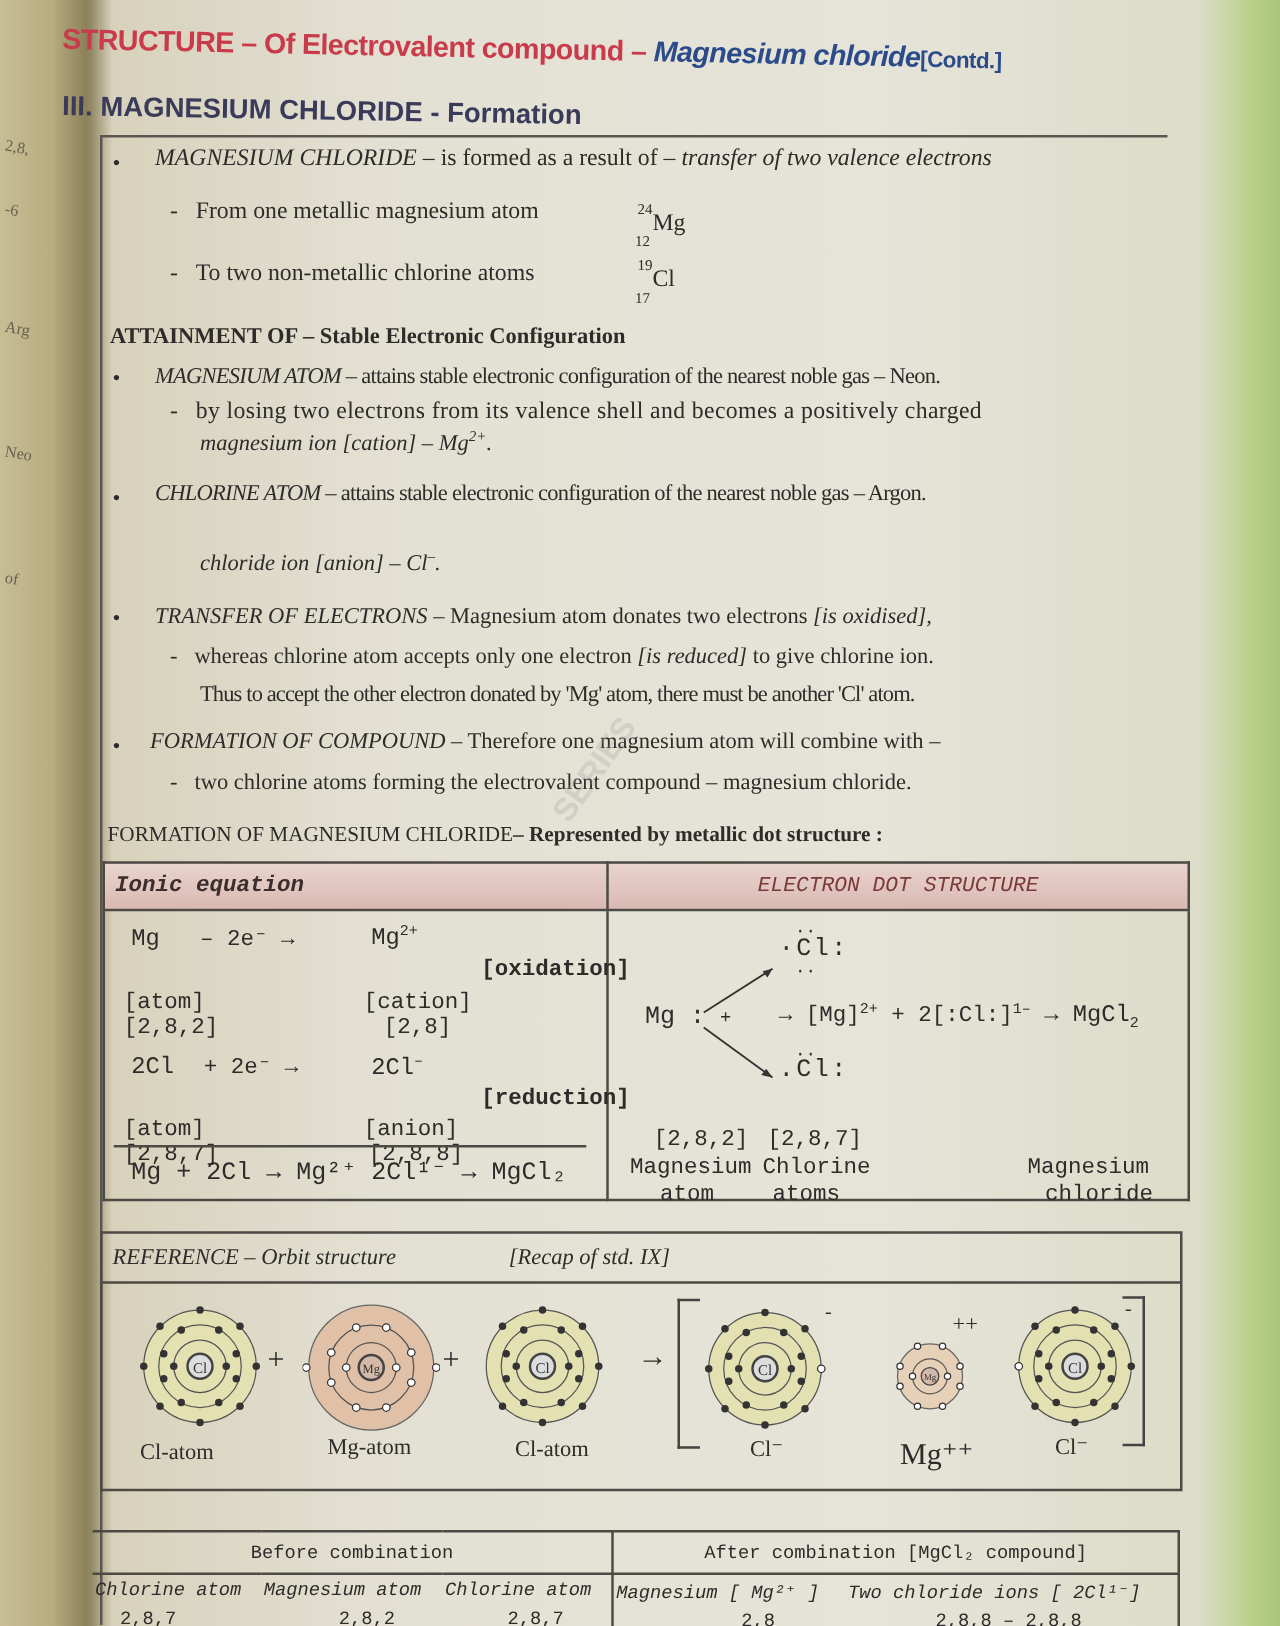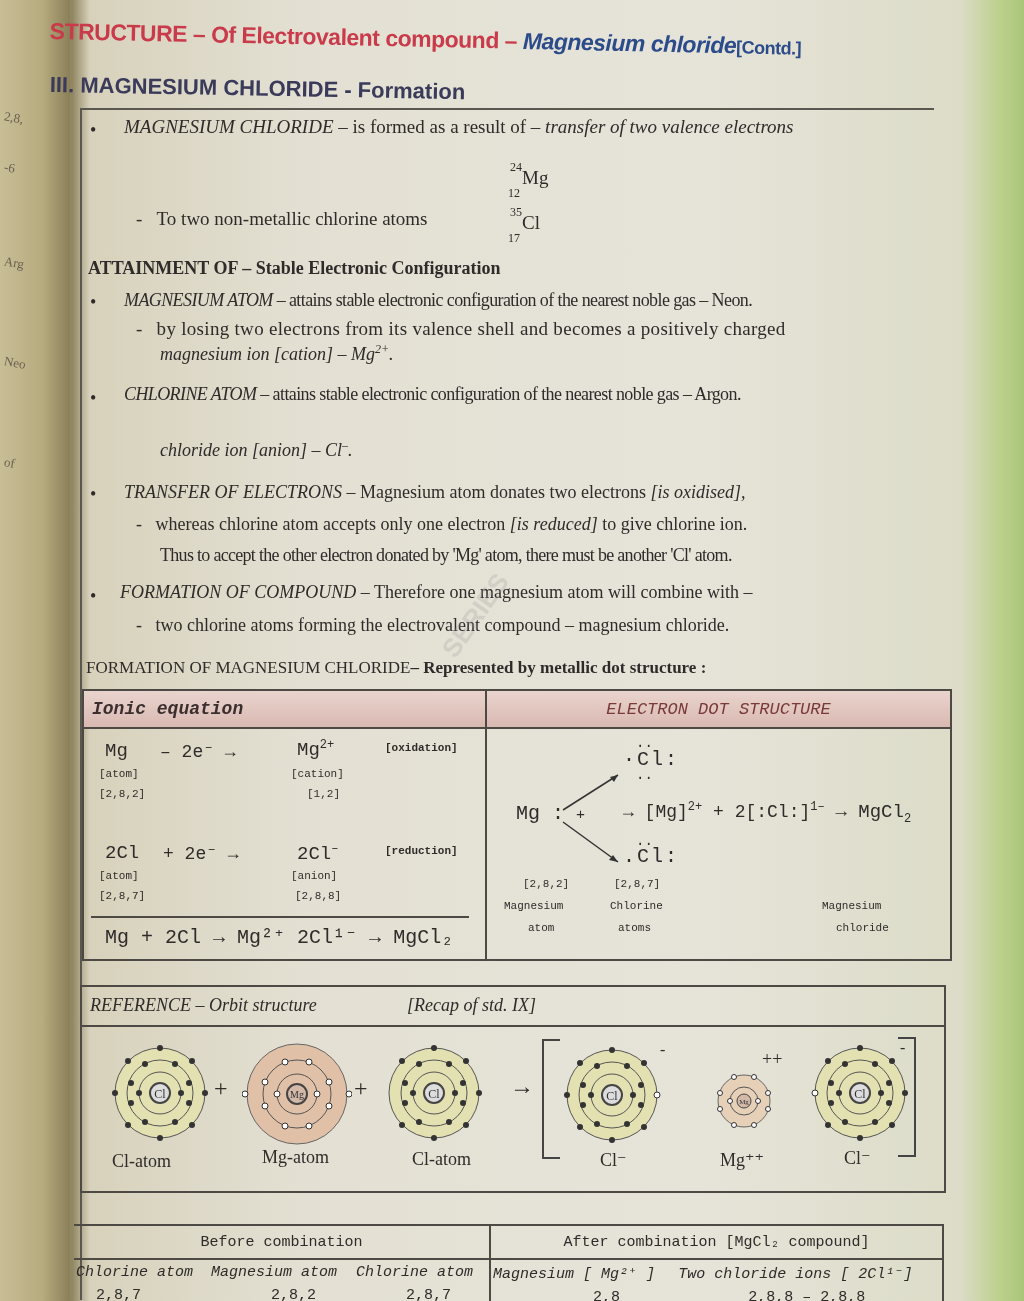--- a/index.html
+++ b/index.html
@@ -35,21 +35,21 @@
   .txt { position:absolute; font-size:19px; white-space:nowrap; }
   .it { font-style:italic; }
   .b { font-weight:bold; }
   .bullet { position:absolute; font-size:18px; }
   sup, sub { font-size:12px; }
   table.dt { position:absolute; border-collapse:collapse; font-size:18px;font-family:Liberation Mono, monospace; }
   table.dt td { border:2px solid #4d4a46; vertical-align:top; }
   .hdr { background: linear-gradient(180deg,#e9d4cd,#d9b9b2); height:34px; font-style:italic; font-weight:bold; }
   .cell-rel { position:relative; }
   .abs { position:absolute; white-space:nowrap; }
-  .small { font-size:11px; }
+  .small { font-size:18px;margin-top:24px; }
   svg { display:block; }
 </style>
 </head>
 <body>
 
 <div class="left-page">
   <span class="frag" style="top:110px">2,8,</span>
   <span class="frag" style="top:160px">-6</span>
   <span class="frag" style="top:255px">Arg</span>
   <span class="frag" style="top:355px">Neo</span>
@@ -62,29 +62,32 @@
     <span class="red">STRUCTURE – Of Electrovalent compound – </span><span class="blue">Magnesium chloride</span><span class="contd">[Contd.]</span>
   </div>
   <div class="subtitle">III. MAGNESIUM CHLORIDE - Formation</div>
 
   <div class="box"></div>
 
   <span class="bullet" style="left:12px;top:120px">•</span>
   <div class="txt" style="left:46px;top:116px">
     <span class="it">MAGNESIUM CHLORIDE</span><span> – is formed as a result of – </span><span class="it">transfer of two valence electrons</span>
   </div>
+  <div class="txt" style="left:58px;top:158px">
+    <span>-&nbsp;&nbsp;&nbsp;</span><span>From one metallic magnesium atom</span>
+  </div>
   <div class="txt" style="left:432px;top:160px">
     <sup>24</sup><sub style="position:relative;left:-14px;top:14px">12</sub><span style="position:relative;left:-12px;top:6px">Mg</span>
   </div>
 
   <div class="txt" style="left:58px;top:208px">
     <span>-&nbsp;&nbsp;&nbsp;</span><span>To two non-metallic chlorine atoms</span>
   </div>
   <div class="txt" style="left:432px;top:205px">
-    <sup>35</sup><sub style="position:relative;left:-14px;top:14px">17</sub><span style="position:relative;left:-12px;top:6px">Cl</span>
+    <sup>19</sup><sub style="position:relative;left:-14px;top:14px">17</sub><span style="position:relative;left:-12px;top:6px">Cl</span>
   </div>
 
   <div class="txt b" style="left:10px;top:258px;font-size:18px">ATTAINMENT OF – Stable Electronic Configuration</div>
 
   <span class="bullet" style="left:12px;top:292px">•</span>
   <div class="txt" style="left:46px;top:290px;font-size:18px;letter-spacing:-0.6px">
     <span class="it">MAGNESIUM ATOM</span><span> – attains stable electronic configuration of the nearest noble gas – Neon.</span>
   </div>
   <div class="txt" style="left:58px;top:318px">
     <span>-&nbsp;&nbsp;&nbsp;</span><span style="letter-spacing:0.3px">by losing two electrons from its valence shell and becomes a positively charged</span>
@@ -132,21 +135,21 @@
     <tr>
       <td class="cell-rel">
         <div style="position:relative;height:228px">
           <span class="abs" style="left:20px;top:10px;font-size:19px">Mg</span>
           <span class="abs" style="left:75px;top:10px">– 2e⁻ →</span>
           <span class="abs" style="left:212px;top:8px;font-size:19px"><span>Mg</span><sup>2+</sup></span>
           <span class="abs small b" style="left:300px;top:12px">[oxidation]</span>
           <span class="abs small" style="left:14px;top:38px">[atom]</span>
           <span class="abs small" style="left:14px;top:58px">[2,8,2]</span>
           <span class="abs small" style="left:206px;top:38px">[cation]</span>
-          <span class="abs small" style="left:222px;top:58px">[1,2]</span>
+          <span class="abs small" style="left:222px;top:58px">[2,8]</span>
 
           <span class="abs" style="left:20px;top:112px;font-size:19px">2Cl</span>
           <span class="abs" style="left:78px;top:112px">+ 2e⁻ →</span>
           <span class="abs" style="left:212px;top:112px;font-size:19px"><span>2Cl</span><sup>–</sup></span>
           <span class="abs small b" style="left:300px;top:115px">[reduction]</span>
           <span class="abs small" style="left:14px;top:140px">[atom]</span>
           <span class="abs small" style="left:14px;top:160px">[2,8,7]</span>
           <span class="abs small" style="left:206px;top:140px">[anion]</span>
           <span class="abs small" style="left:210px;top:160px">[2,8,8]</span>
 
@@ -350,21 +353,21 @@
         <circle cx="29" cy="50" r="3"></circle>
             <circle cx="71" cy="50" r="3"></circle>
           </g>
         <circle cx="5" cy="50" r="3" fill="#fff" stroke="#333"></circle>
       </svg>
       <span class="abs" style="left:818px;top:12px;font-size:16px">-</span>
 
       <div class="abs" style="left:816px;top:10px;width:16px;height:116px;border:2px solid #444;border-left:none"></div>
 
       <span class="abs" style="left:518px;top:122px;font-size:18px">Cl⁻</span>
-      <span class="abs" style="left:638px;top:122px;font-size:18px">Mg⁺⁺</span>
+      <span class="abs" style="left:638px;top:122px;font-size:24px">Mg⁺⁺</span>
       <span class="abs" style="left:762px;top:120px;font-size:18px">Cl⁻</span>
     </div>
   </div>
 
   <table class="dt" style="left:-4px;top:1224px;width:870px;font-size:15px">
     <tbody>
         <tr style="height:34px">
       <td colspan="3" style="text-align:center;vertical-align:middle;border-left:none">Before combination</td>
       <td colspan="2" style="text-align:center;vertical-align:middle">After combination [MgCl₂ compound]</td>
     </tr>

